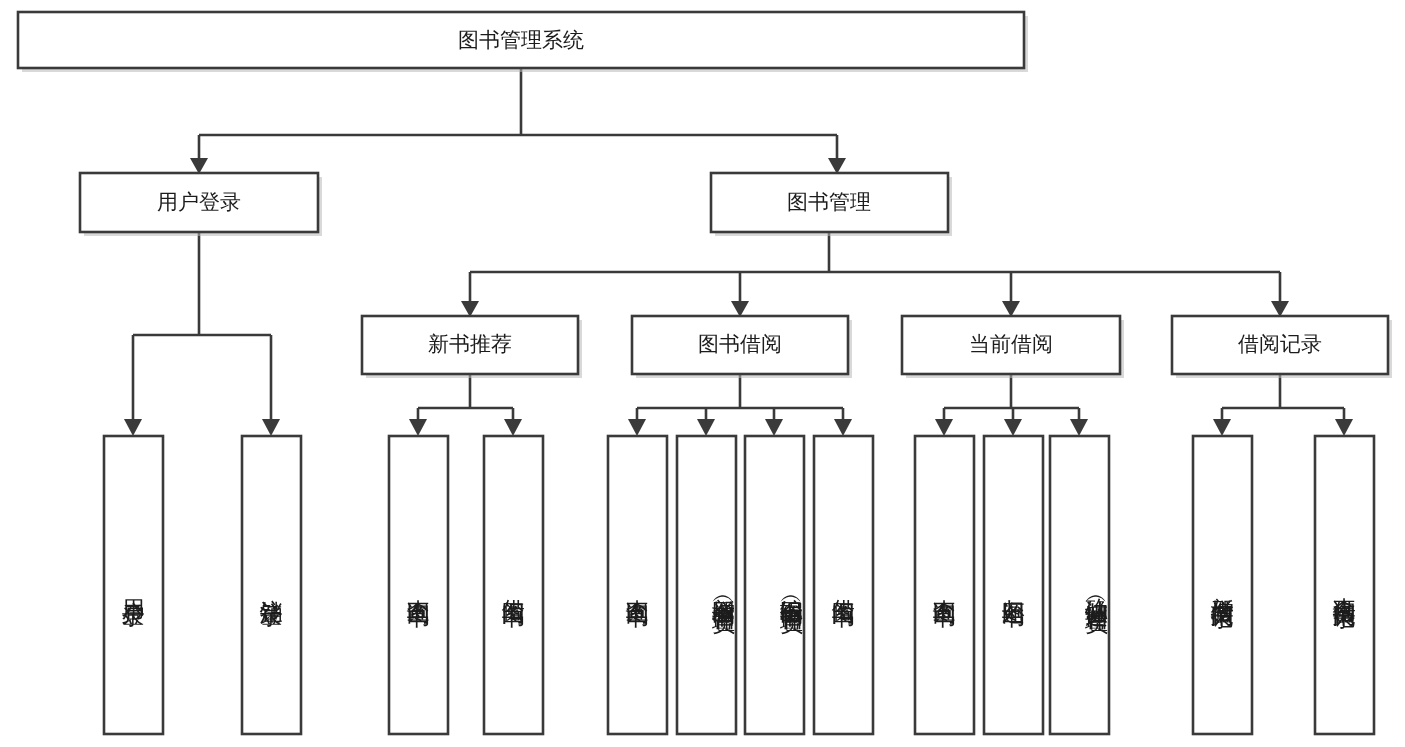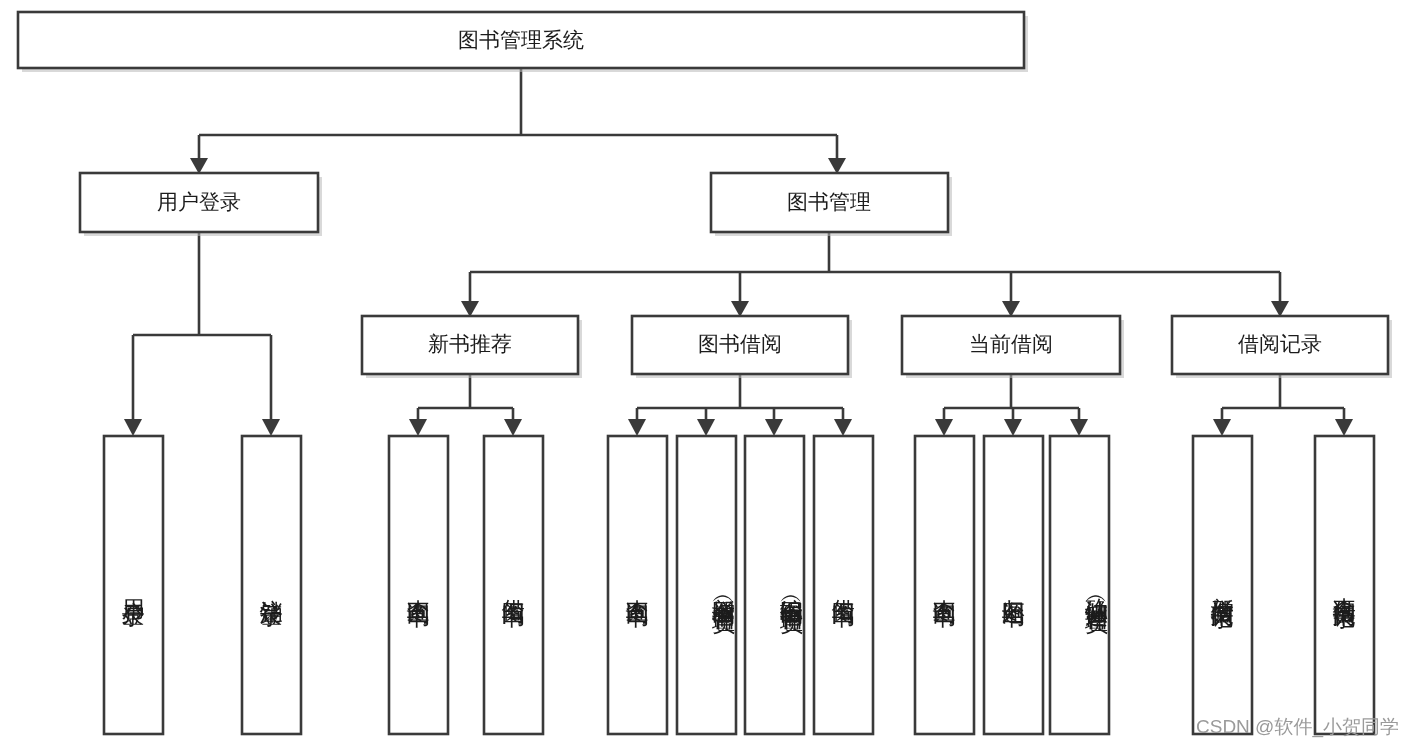--- a/index.html
+++ b/index.html
@@ -172,15 +172,14 @@
   <div class="node-label-v" style="left:608px; top:436px; width:59px; height:298px;">查询图书</div>
   <div class="node-label-v" style="left:677px; top:436px; width:59px; height:298px; align-items:flex-start; padding-top:8px; box-sizing:border-box;">新增图书（管理员）</div>
   <div class="node-label-v" style="left:745px; top:436px; width:59px; height:298px; align-items:flex-start; padding-top:8px; box-sizing:border-box;">编辑图书（管理员）</div>
   <div class="node-label-v" style="left:814px; top:436px; width:59px; height:298px;">借阅图书</div>
   <div class="node-label-v" style="left:915px; top:436px; width:59px; height:298px;">查询图书</div>
   <div class="node-label-v" style="left:984px; top:436px; width:59px; height:298px;">归还图书</div>
   <div class="node-label-v" style="left:1050px; top:436px; width:59px; height:298px; align-items:flex-start; padding-top:8px; box-sizing:border-box;">确认归还（管理员）</div>
   <div class="node-label-v" style="left:1193px; top:436px; width:59px; height:298px;">新增借阅记录</div>
   <div class="node-label-v" style="left:1315px; top:436px; width:59px; height:298px;">查询借阅记录</div>
 
-  <div class="watermark" style="left:1196px; top:714px;">CSDN @软件_小贺同学</div>
 
 </div>
 
 </body></html>

